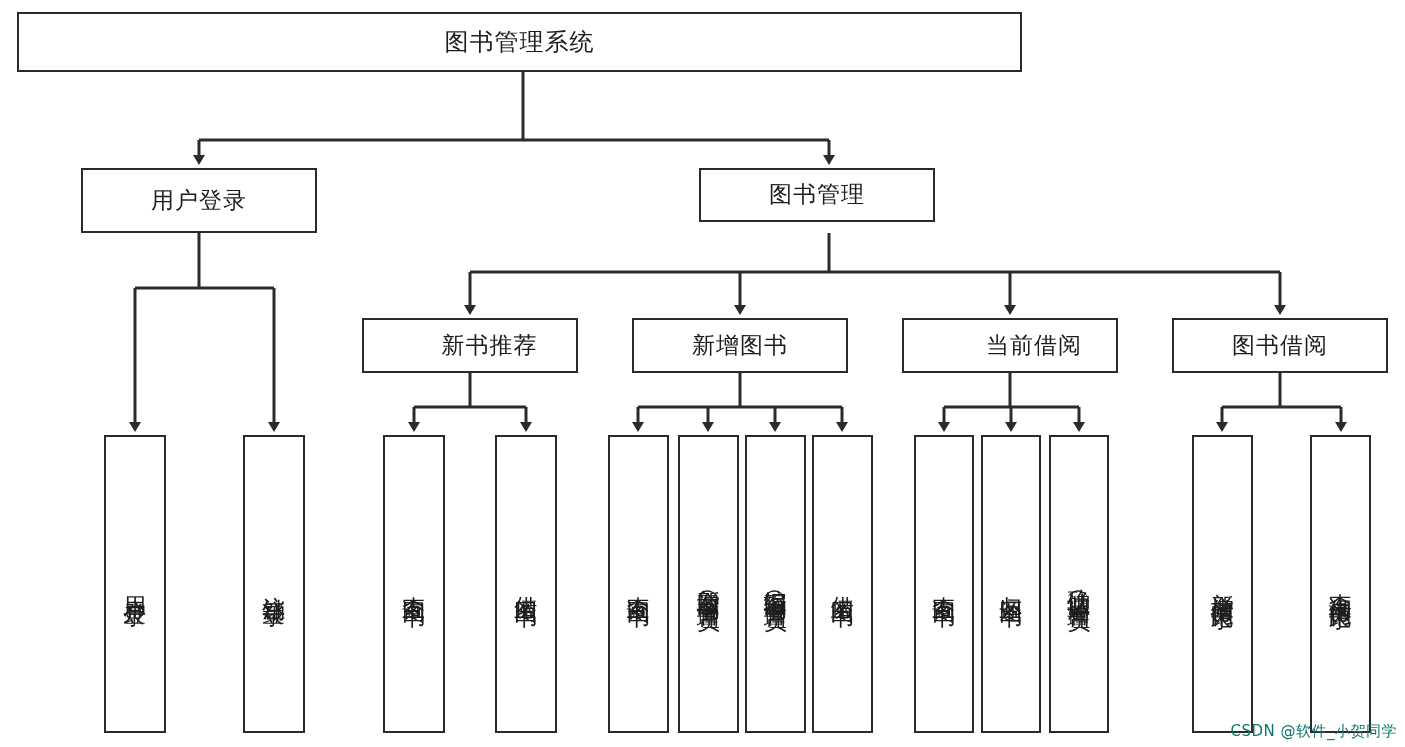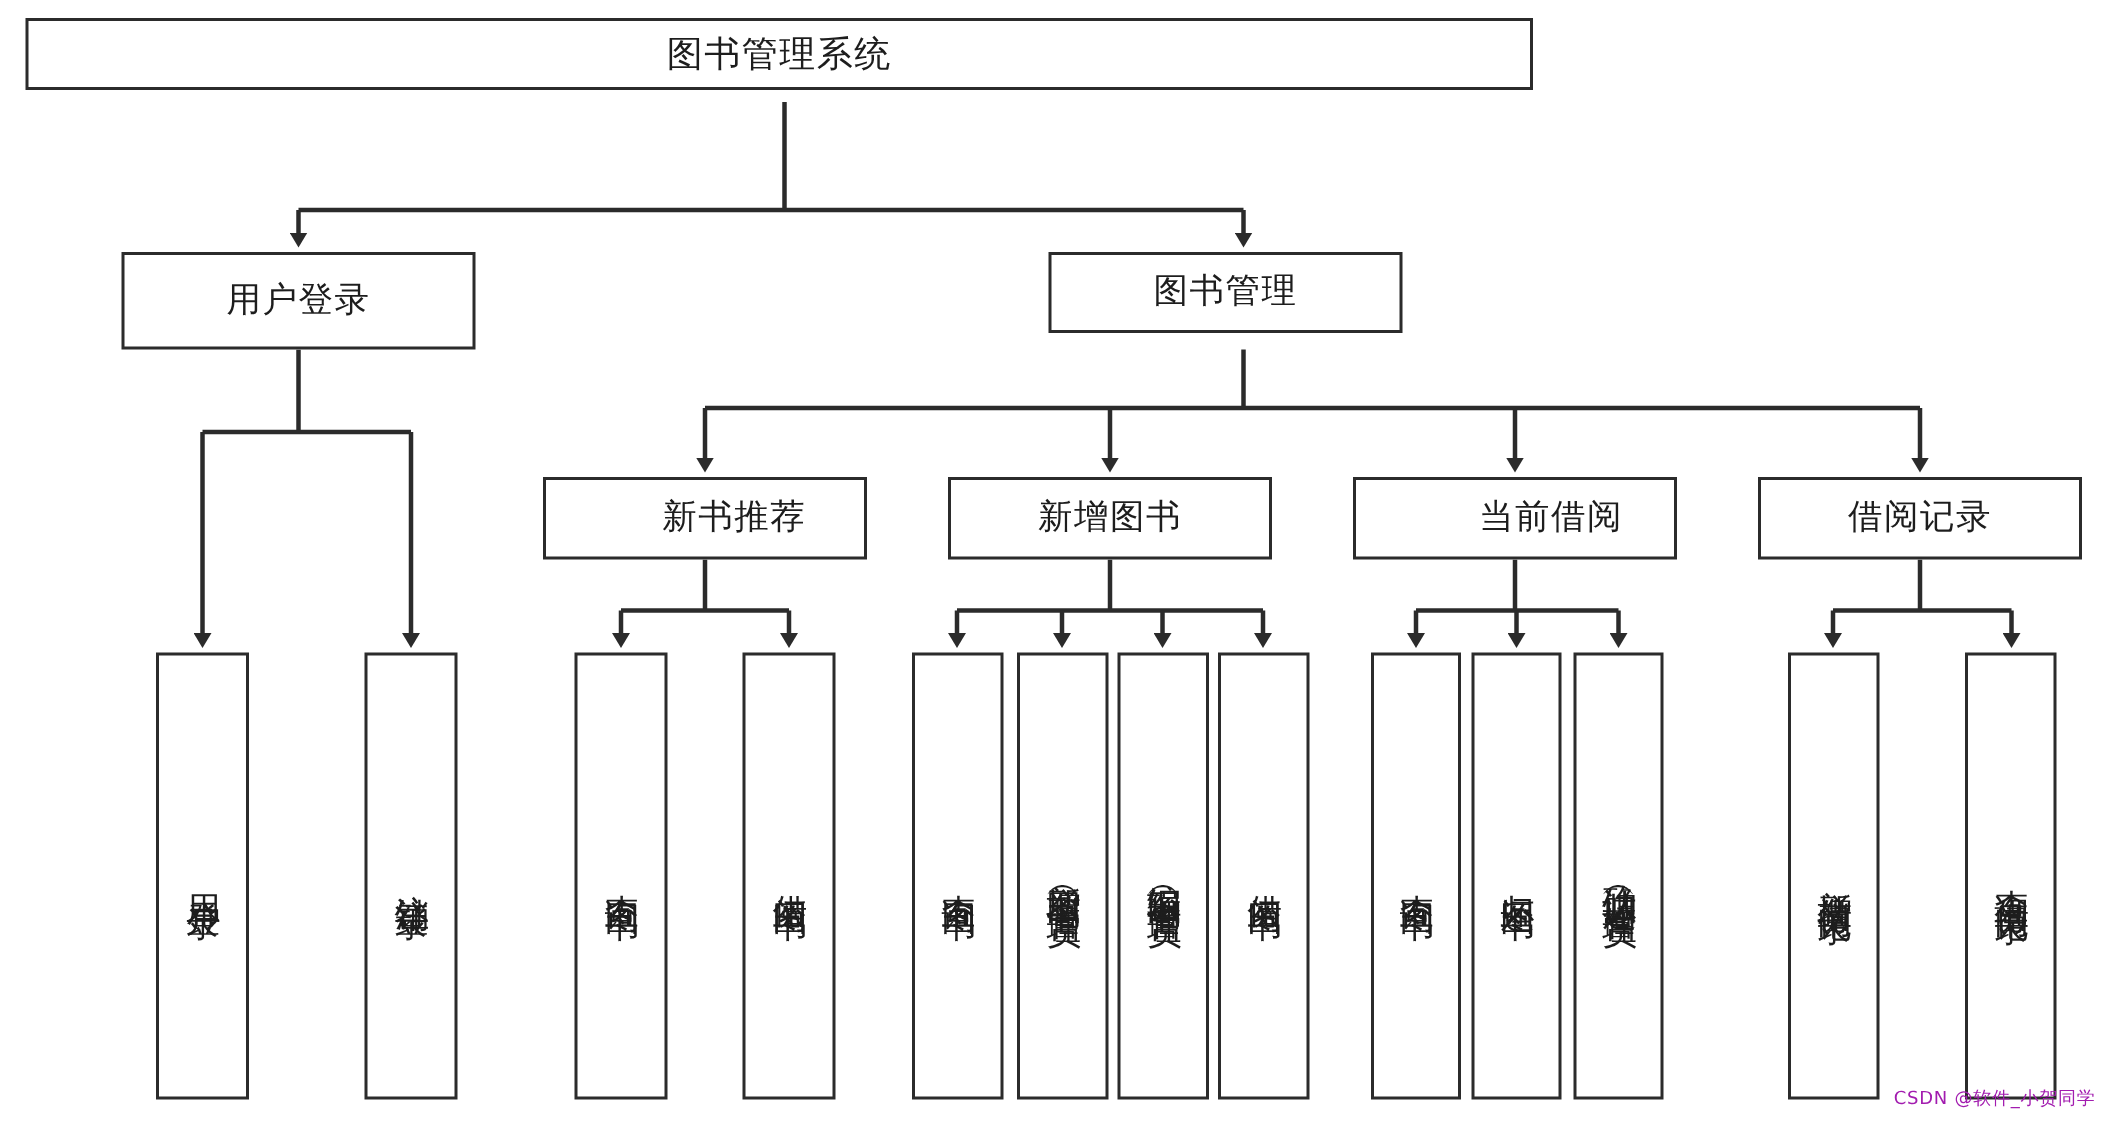--- a/index.html
+++ b/index.html
@@ -52,22 +52,22 @@
     padding: 4px 0;
     text-align: center;
   }
   .node .label {
     display: block;
   }
   .watermark {
     position: absolute;
     right: 8px;
     bottom: 6px;
-    font-size: 12px;
-    color: #a21caf;
+    font-size: 15px;
+    color: #0f766e;
     letter-spacing: 0.5px;
     white-space: nowrap;
   }
 </style>
 </head>
 <body>
 
 <div id="canvas">
 
   <svg class="connectors" viewBox="0 0 1405 747" xmlns="http://www.w3.org/2000/svg">
@@ -114,42 +114,42 @@
       <path d="M1011,407 L1011,423" marker-end="url(#arrow)"></path>
       <path d="M1079,407 L1079,423" marker-end="url(#arrow)"></path>
 
       <path d="M1280,373 L1280,407"></path>
       <path d="M1222,407 L1341,407"></path>
       <path d="M1222,407 L1222,423" marker-end="url(#arrow)"></path>
       <path d="M1341,407 L1341,423" marker-end="url(#arrow)"></path>
     </g>
   </svg>
 
-  <div class="node horiz root" style="left:17px; top:12px; width:1005px; height:48px;">
+  <div class="node horiz root" style="left:17px; top:12px; width:1005px; height:60px;">
     <span class="label">图书管理系统</span>
   </div>
 
   <div class="node horiz" style="left:81px; top:168px; width:236px; height:65px;">
     <span class="label">用户登录</span>
   </div>
   <div class="node horiz" style="left:699px; top:168px; width:236px; height:54px;">
     <span class="label">图书管理</span>
   </div>
 
   <div class="node horiz" style="left:362px; top:318px; width:216px; height:55px;padding-left:39px;">
     <span class="label">新书推荐</span>
   </div>
   <div class="node horiz" style="left:632px; top:318px; width:216px; height:55px;">
     <span class="label">新增图书</span>
   </div>
   <div class="node horiz" style="left:902px; top:318px; width:216px; height:55px;padding-left:48px;">
     <span class="label">当前借阅</span>
   </div>
   <div class="node horiz" style="left:1172px; top:318px; width:216px; height:55px;">
-    <span class="label">借阅记录</span>
+    <span class="label">图书借阅</span>
   </div>
 
   <div class="node vert" style="left:104px; top:435px; width:62px; height:298px;">
     <span class="label">用户登录</span>
   </div>
   <div class="node vert" style="left:243px; top:435px; width:62px; height:298px;">
     <span class="label">注销登录</span>
   </div>
 
   <div class="node vert" style="left:383px; top:435px; width:62px; height:298px;">

